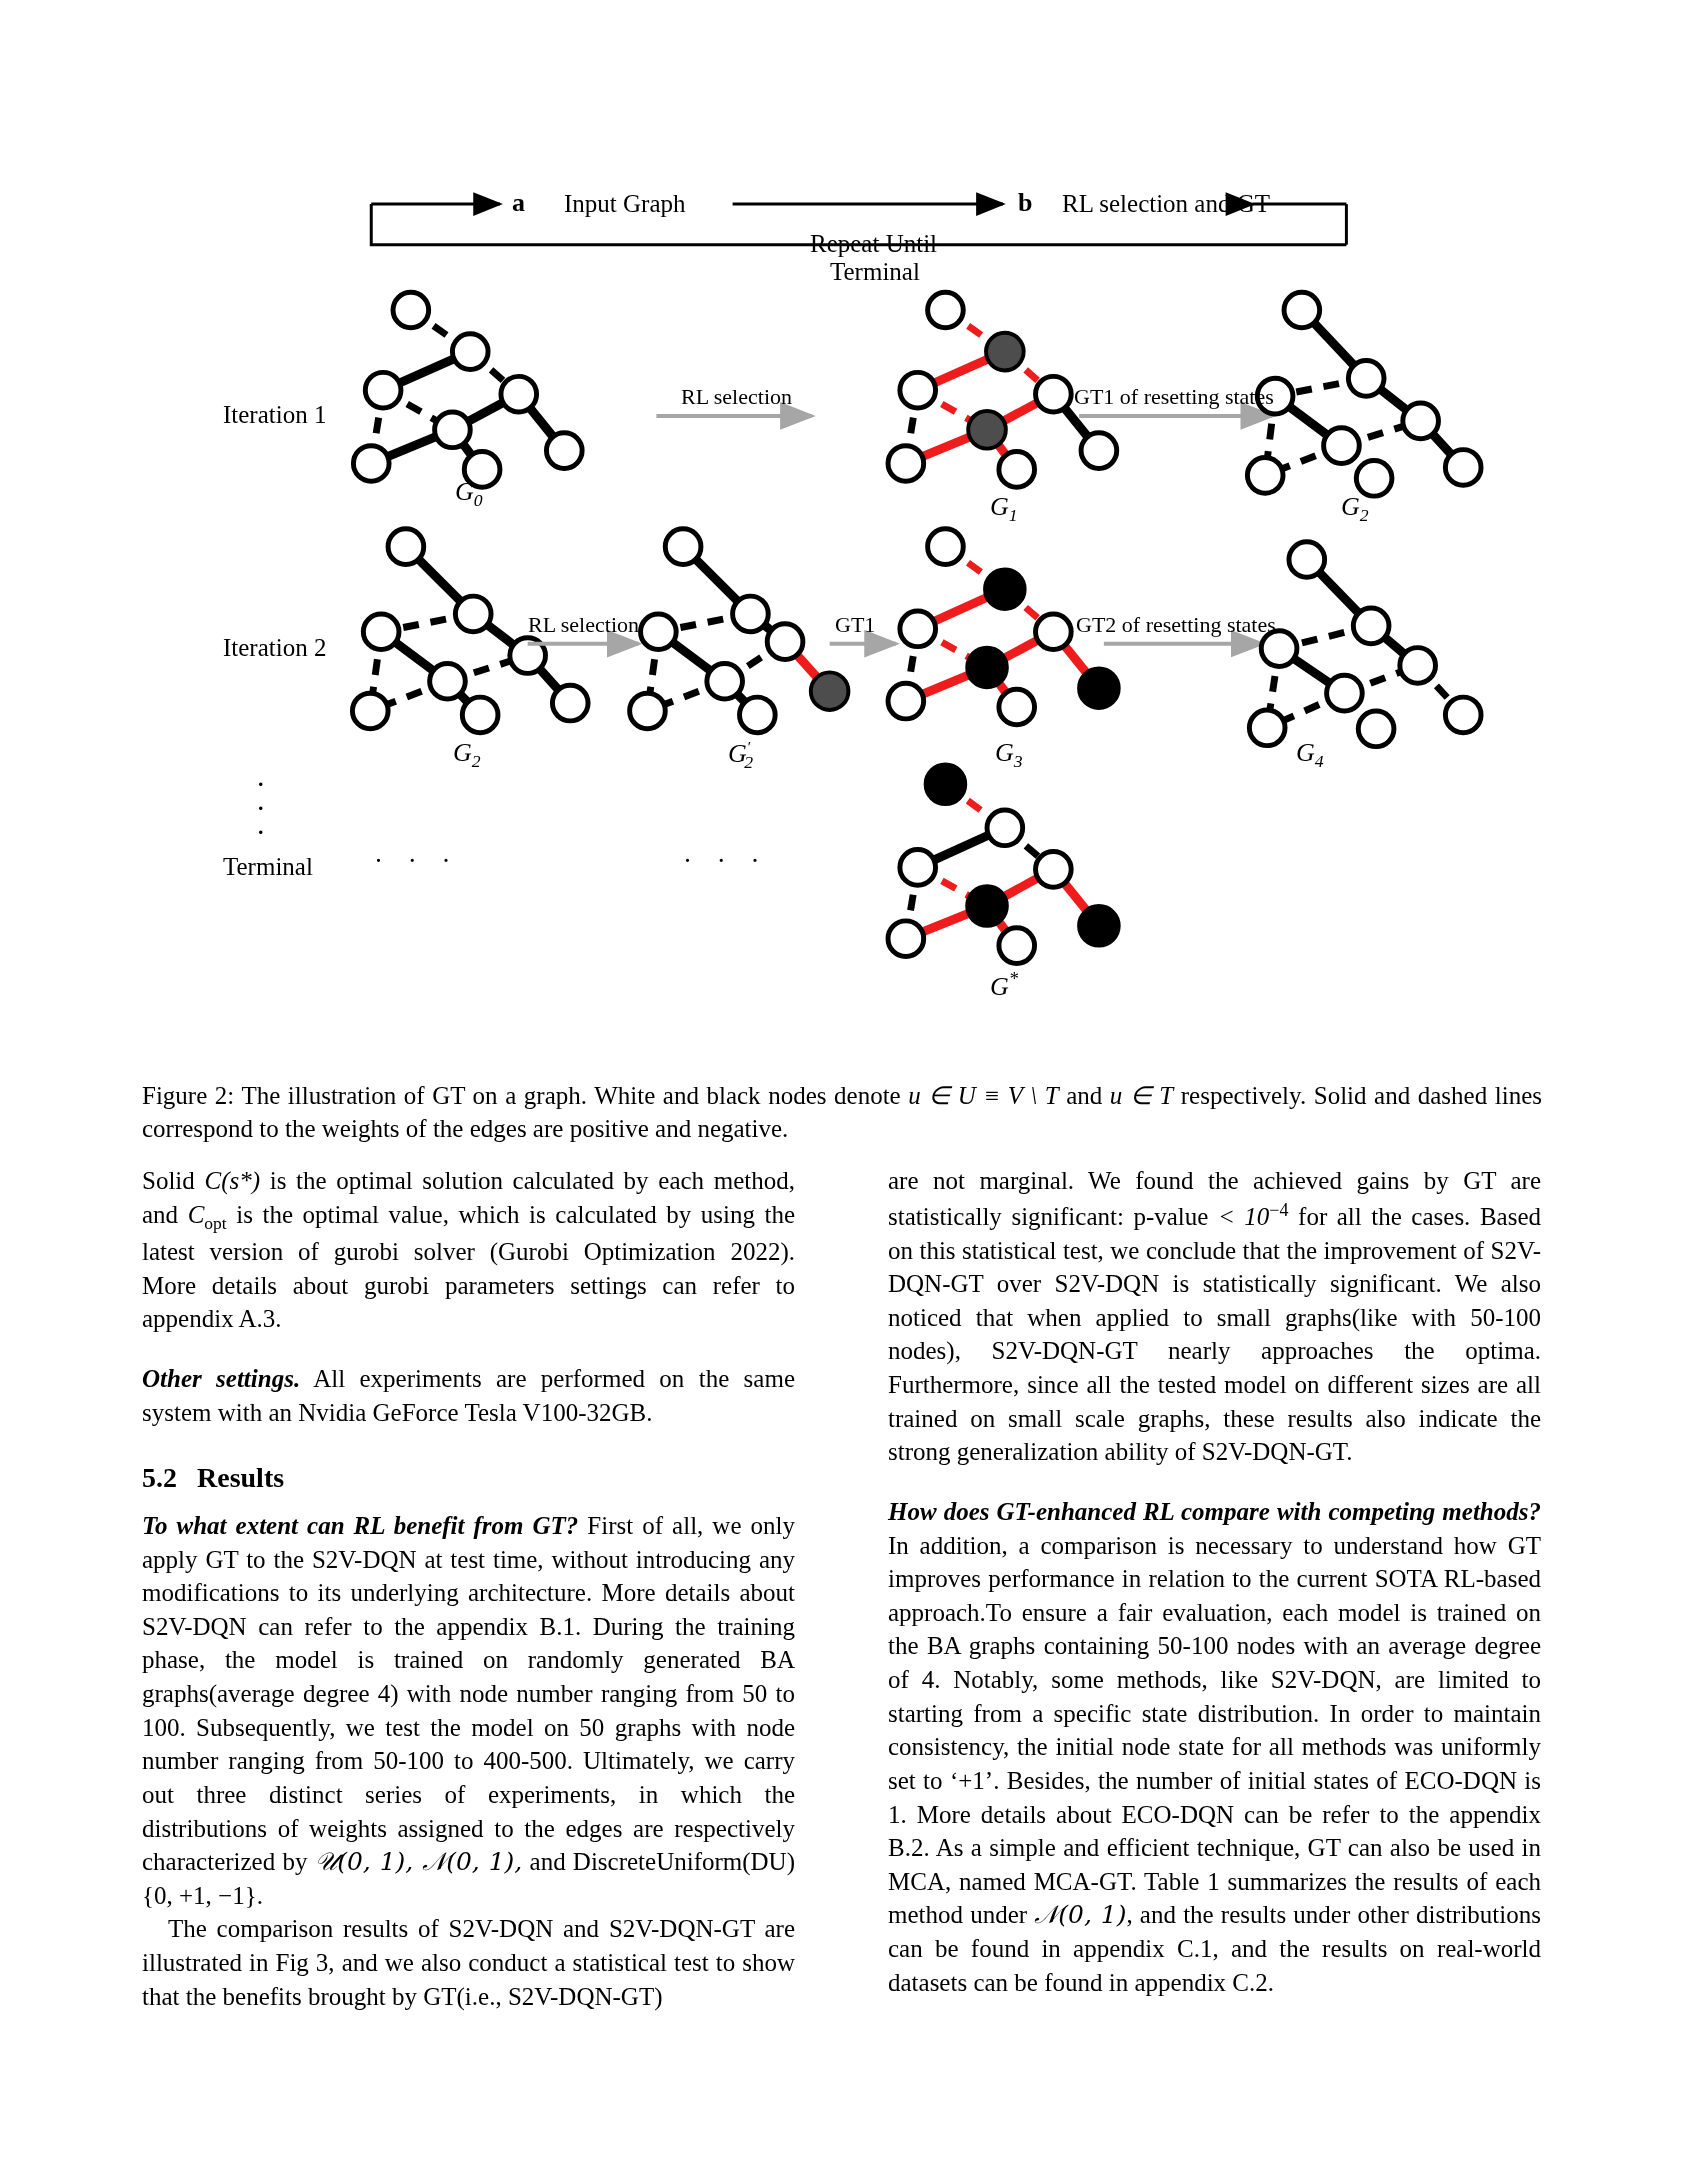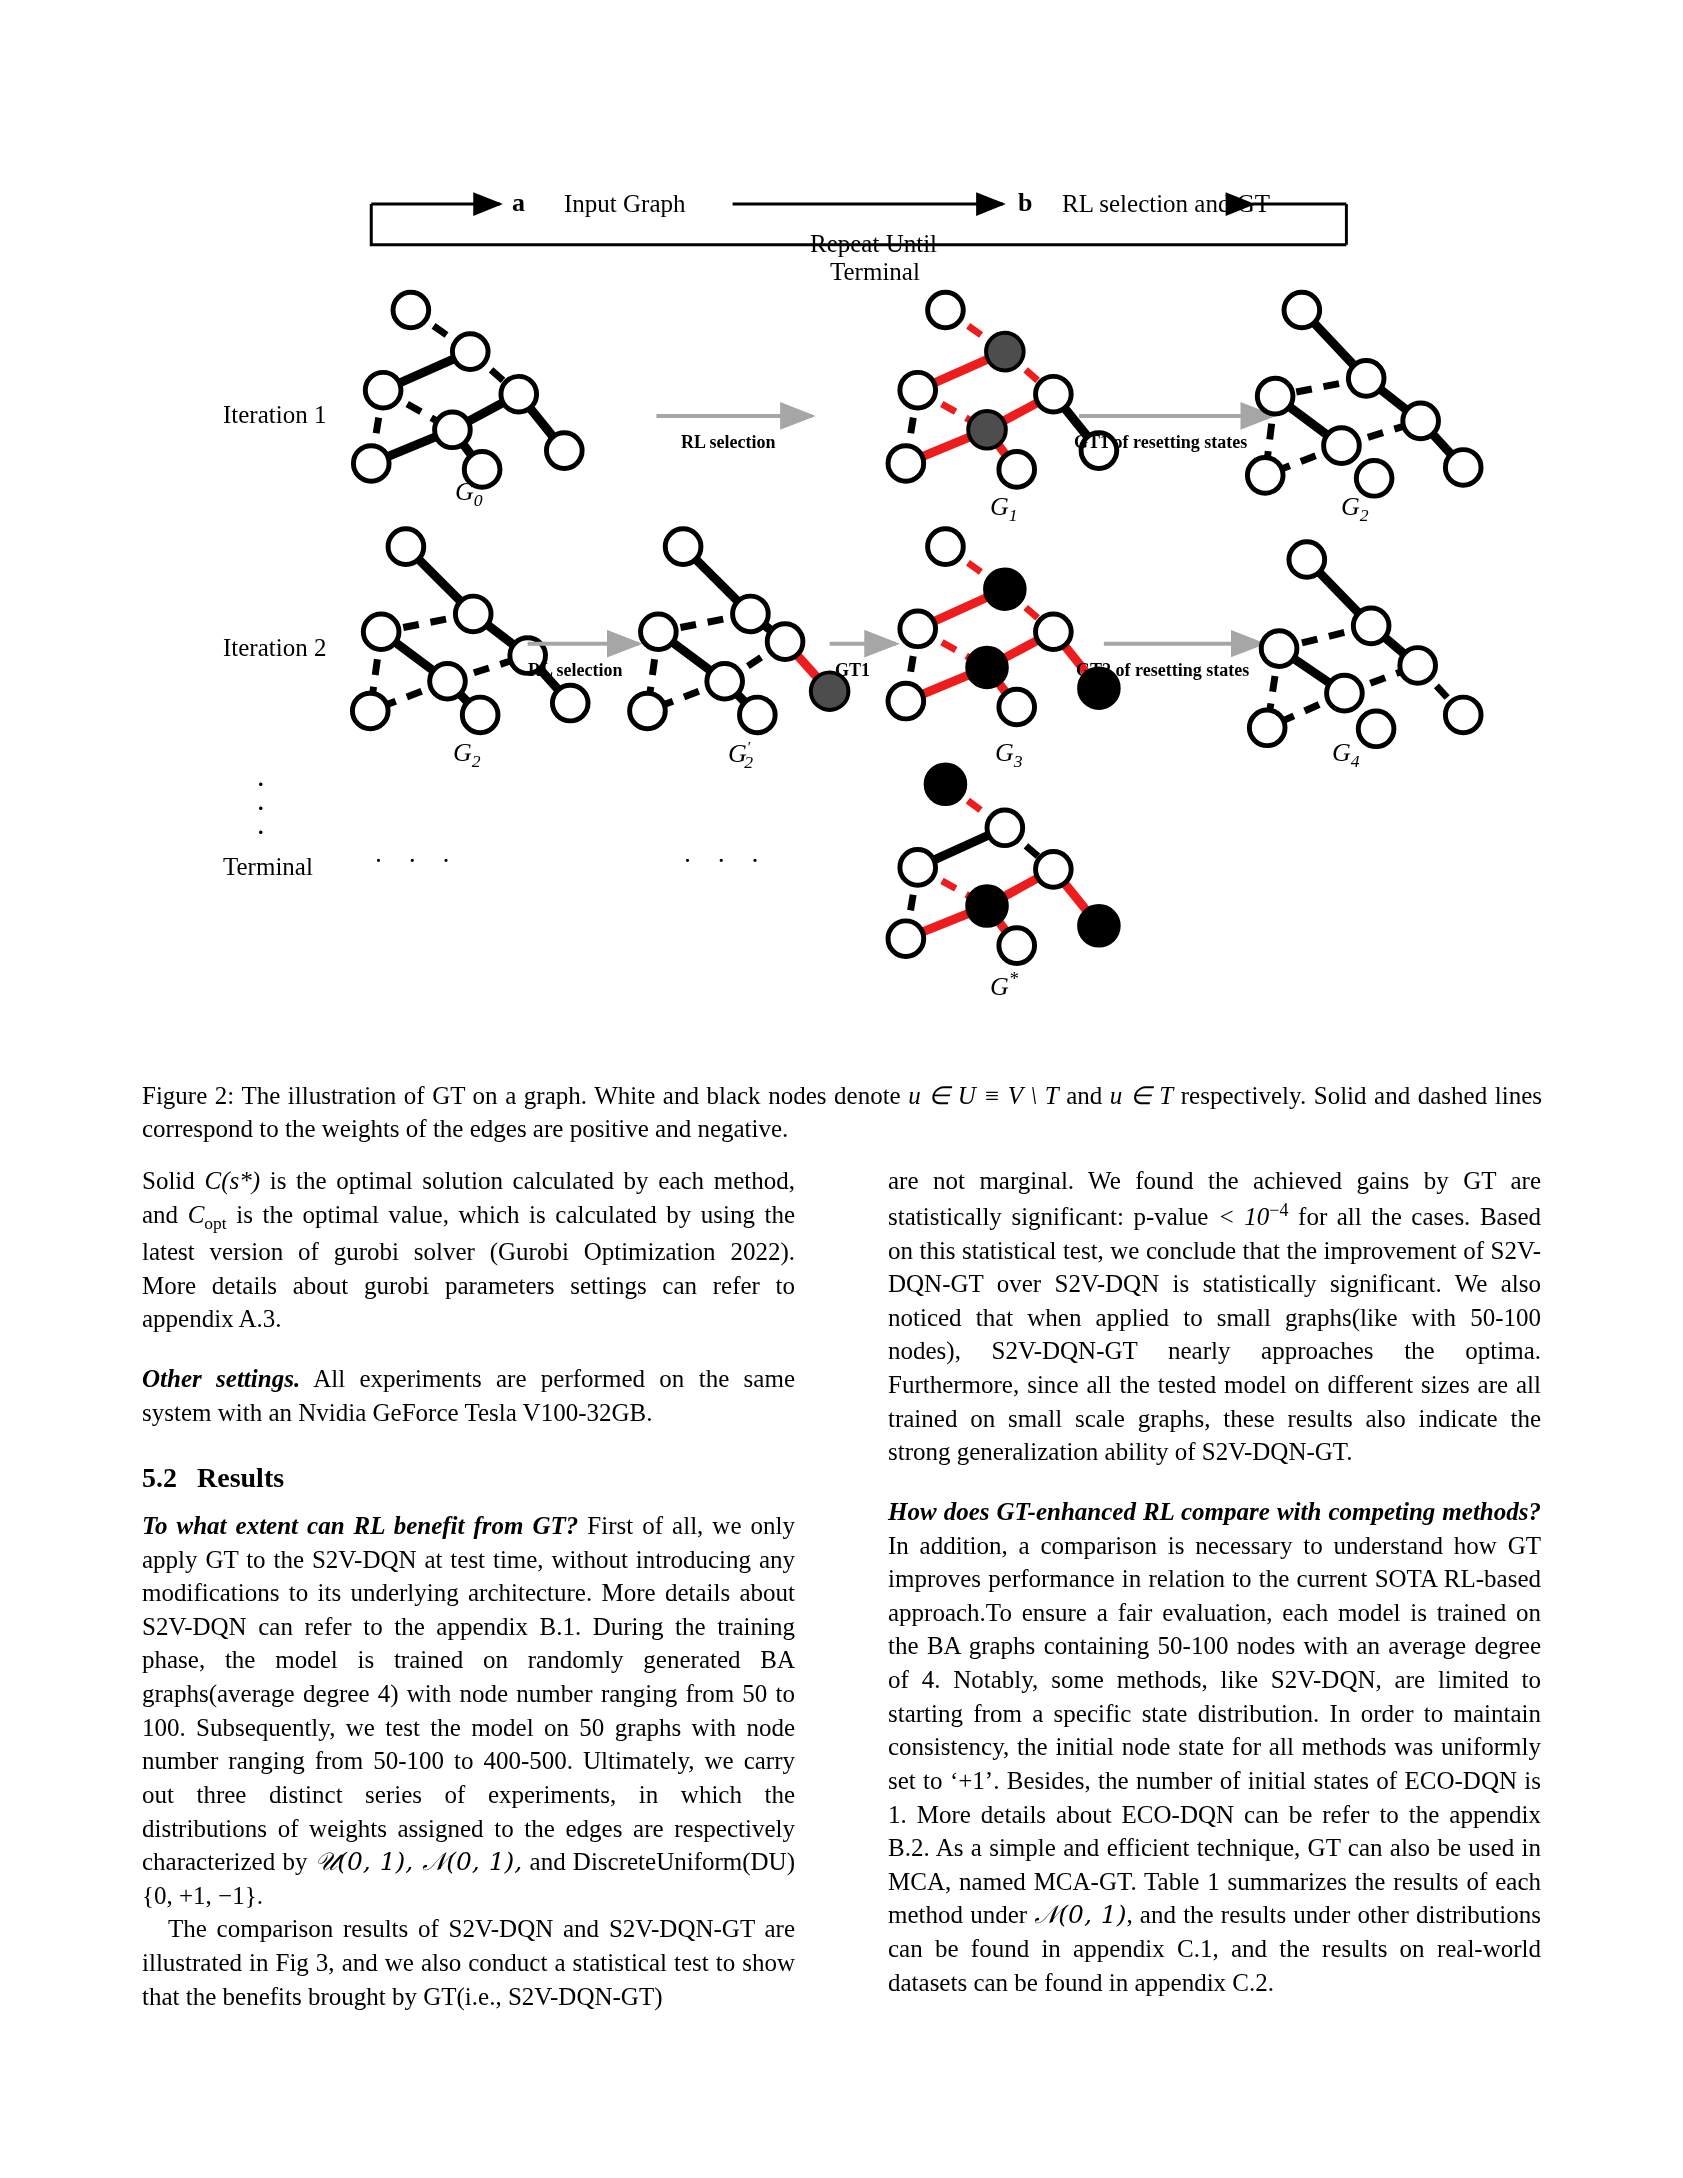--- a/index.html
+++ b/index.html
@@ -35,23 +35,22 @@
     font-family: "Liberation Serif", "DejaVu Serif", serif;
     font-size: 25px;
     color: #000;
     white-space: nowrap;
   }
   .fig-label.bold {
     font-weight: bold;
     font-size: 26px;
   }
   .fig-label.small-bold {
-    font-weight: bold;
-    font-size: 18px;
-    margin-top: 48px;
+    font-weight: normal;
+    font-size: 22px;
   }
   .fig-label.italic {
     font-style: italic;
     font-size: 26px;
   }
   .sub {
     font-size: 0.68em;
     vertical-align: sub;
     font-style: italic;
   }
@@ -357,21 +356,21 @@
 
   <div class="fig-label italic" style="left:453px; top:738px;">
     <span>G</span><span class="sub">2</span>
   </div>
   <div class="fig-label italic" style="left:728px; top:738px;">
     <span>G</span><span class="sup" style="font-size:0.6em;">′</span><span class="sub" style="margin-left:-6px;">2</span>
   </div>
   <div class="fig-label italic" style="left:995px; top:738px;">
     <span>G</span><span class="sub">3</span>
   </div>
-  <div class="fig-label italic" style="left:1332px; top:738px;">
+  <div class="fig-label italic" style="left:1296px; top:738px;">
     <span>G</span><span class="sub">4</span>
   </div>
 
   <div class="fig-label italic" style="left:990px; top:968px;">
     <span>G</span><span class="sup">*</span>
   </div>
 </div>
 
 <div id="caption">
   <span>Figure 2:</span><span> The illustration of GT on a graph. White and black nodes denote </span><span class="mathit">u ∈ U ≡ V \ T</span><span> and </span><span class="mathit">u ∈ T</span><span> respectively. Solid and dashed lines correspond to the weights of the edges are positive and negative.</span>

